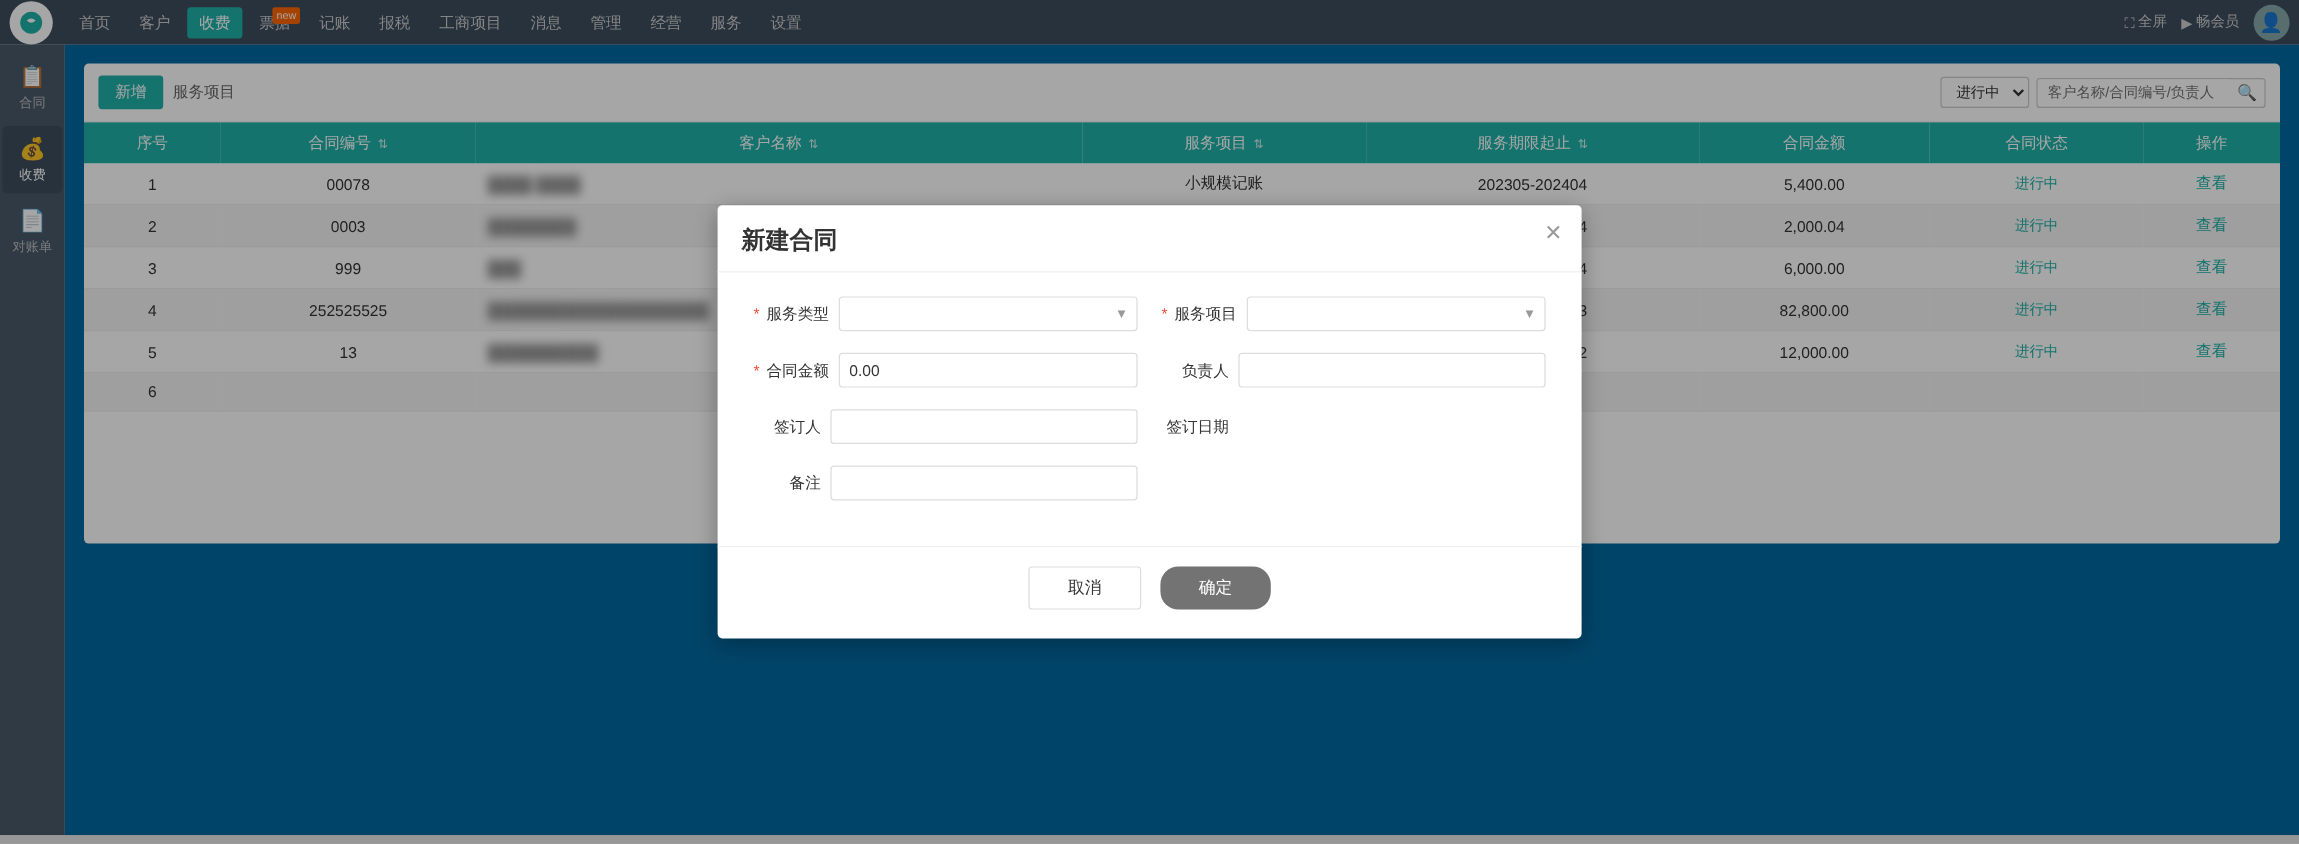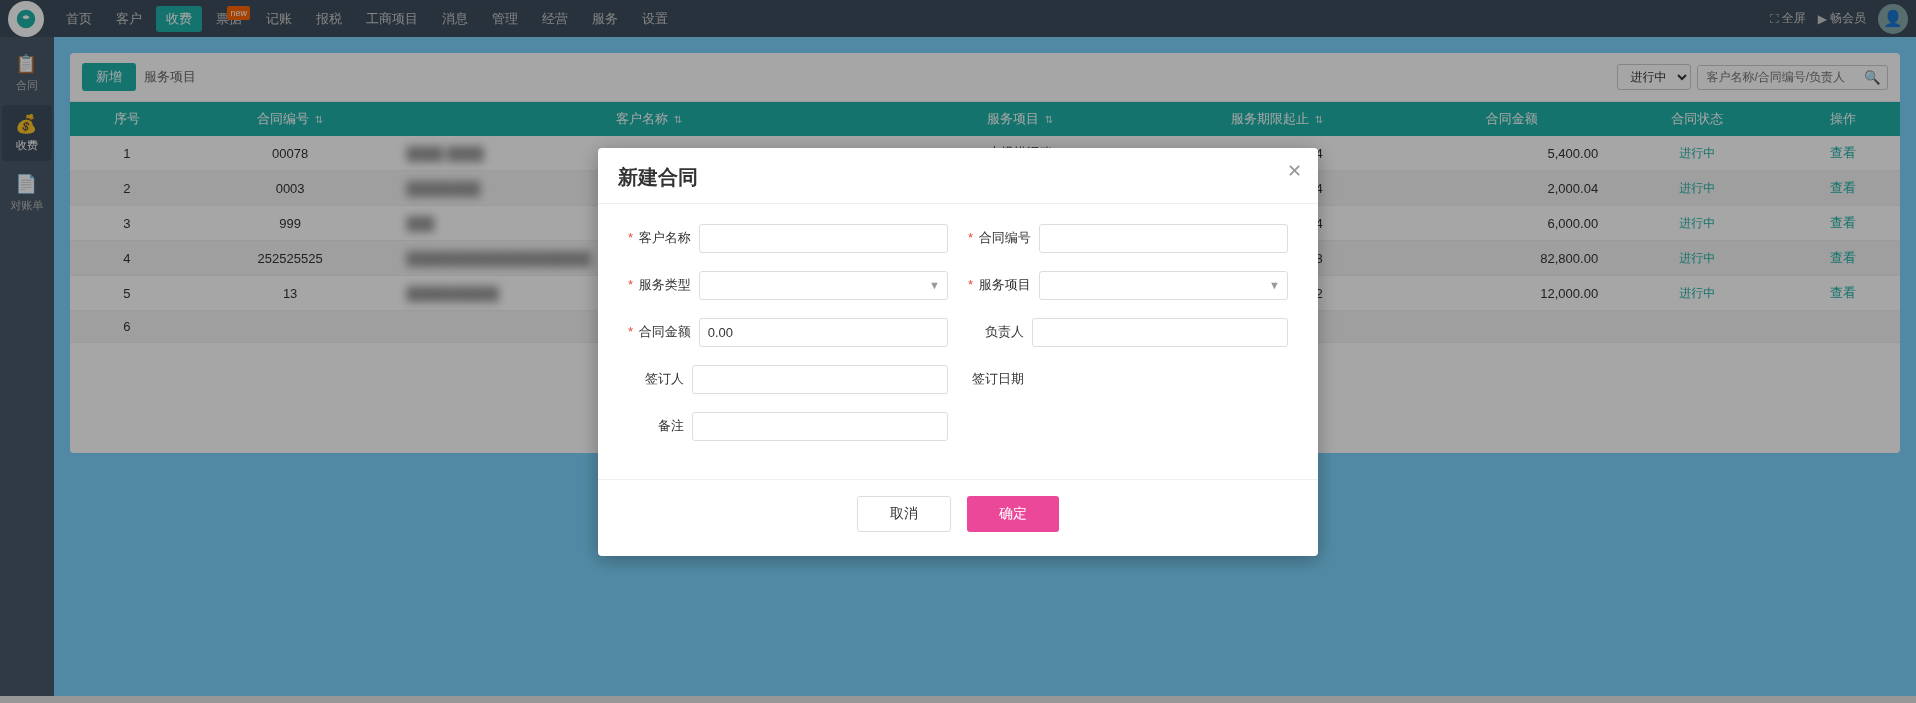--- a/index.html
+++ b/index.html
@@ -102,21 +102,21 @@
       font-size: 11px;
       border-radius: 4px;
       gap: 3px;
     }
     .sidebar-item.active { background: #3d4d5c; color: #fff; }
     .sidebar-item .icon { font-size: 18px; }
 
     
     .content-area {
       flex: 1;
-      background: #7dd3fc;
+      background: #0369a1;
       padding: 16px;
       overflow: auto;
       position: relative;
     }
 
     
     .table-page {
       background: #fff;
       border-radius: 4px;
       min-height: 400px;
@@ -197,21 +197,21 @@
     }
     .data-table tbody tr:nth-child(even) { background: #f5f5f5; }
     .data-table tbody td {
       padding: 8px 10px;
       text-align: center;
       font-size: 13px;
       color: #333;
       border-bottom: 1px solid #eee;
     }
     .data-table tbody td.left { text-align: left; }
-    .data-table tbody td.right { text-align: right; }
+    .data-table tbody td.right { }
     .status-tag {
       color: #20b2a8;
       font-size: 12px;
     }
     .action-link {
       color: #20b2a8;
       cursor: pointer;
       text-decoration: none;
     }
     .sort-icon { font-size: 10px; color: #fff; margin-left: 2px; opacity: 0.8; }
@@ -342,22 +342,22 @@
       border: 1px solid #ddd;
       background: #fff;
       border-radius: 3px;
       cursor: pointer;
       font-size: 14px;
       color: #333;
     }
     .btn-confirm {
       padding: 0 32px;
       border: none;
-      background: #ec4899;
-      border-radius: 3px;
+      background: #737373;
+      border-radius: 15px;
       cursor: pointer;
       font-size: 14px;
       color: #fff;
     }
   </style>
 </head>
 <body>
 
 <div class="top-nav">
   <div class="logo">
@@ -530,36 +530,20 @@
 
 <div class="modal-overlay">
   <div class="modal">
     <div class="modal-header">
       <span>新建合同</span>
     </div>
     <button class="modal-close">✕</button>
 
     <div class="modal-body">
 
-      <div class="form-row">
-        <div class="form-field">
-          <span class="field-label">
-            <span class="required-star">*</span>
-            <span>客户名称</span>
-          </span>
-          <input type="text" value="" style="">
-        </div>
-        <div class="form-field">
-          <span class="field-label">
-            <span class="required-star">*</span>
-            <span>合同编号</span>
-          </span>
-          <input type="text" style="">
-        </div>
-      </div>
 
       <div class="form-row">
         <div class="form-field">
           <span class="field-label">
             <span class="required-star">*</span>
             <span>服务类型</span>
           </span>
           <div class="select-wrapper">
             <select>
               <option value=""></option>

